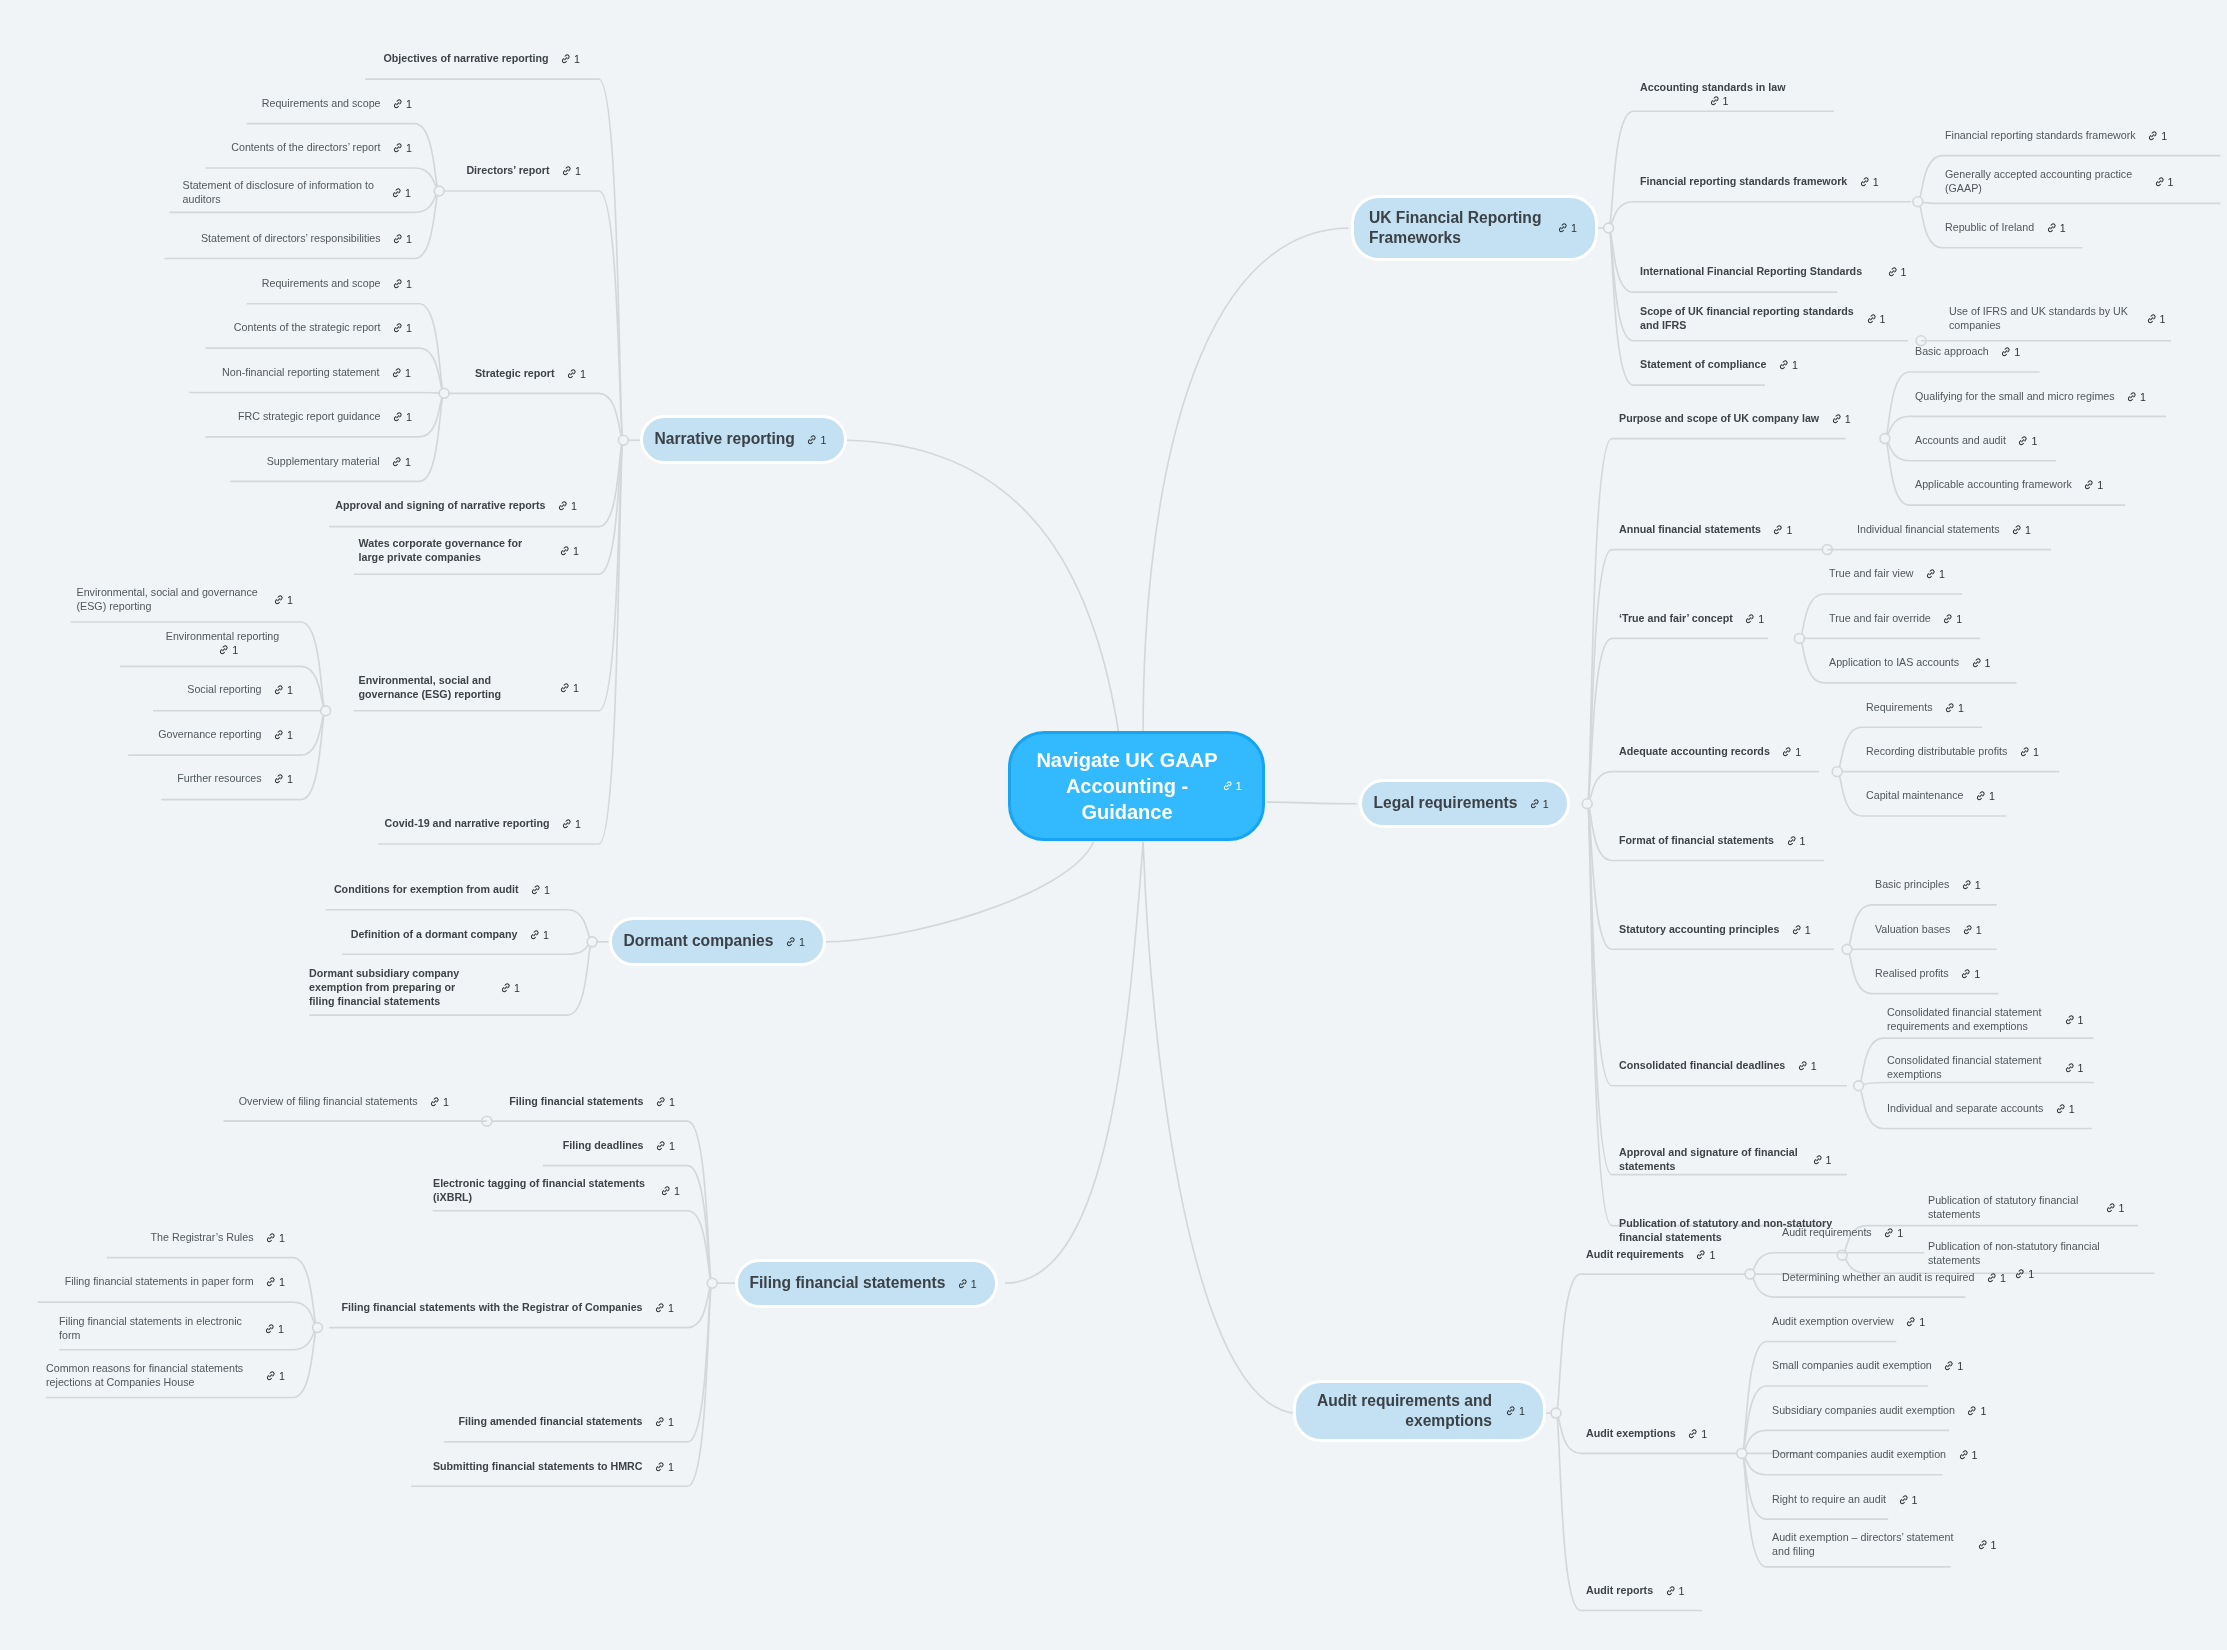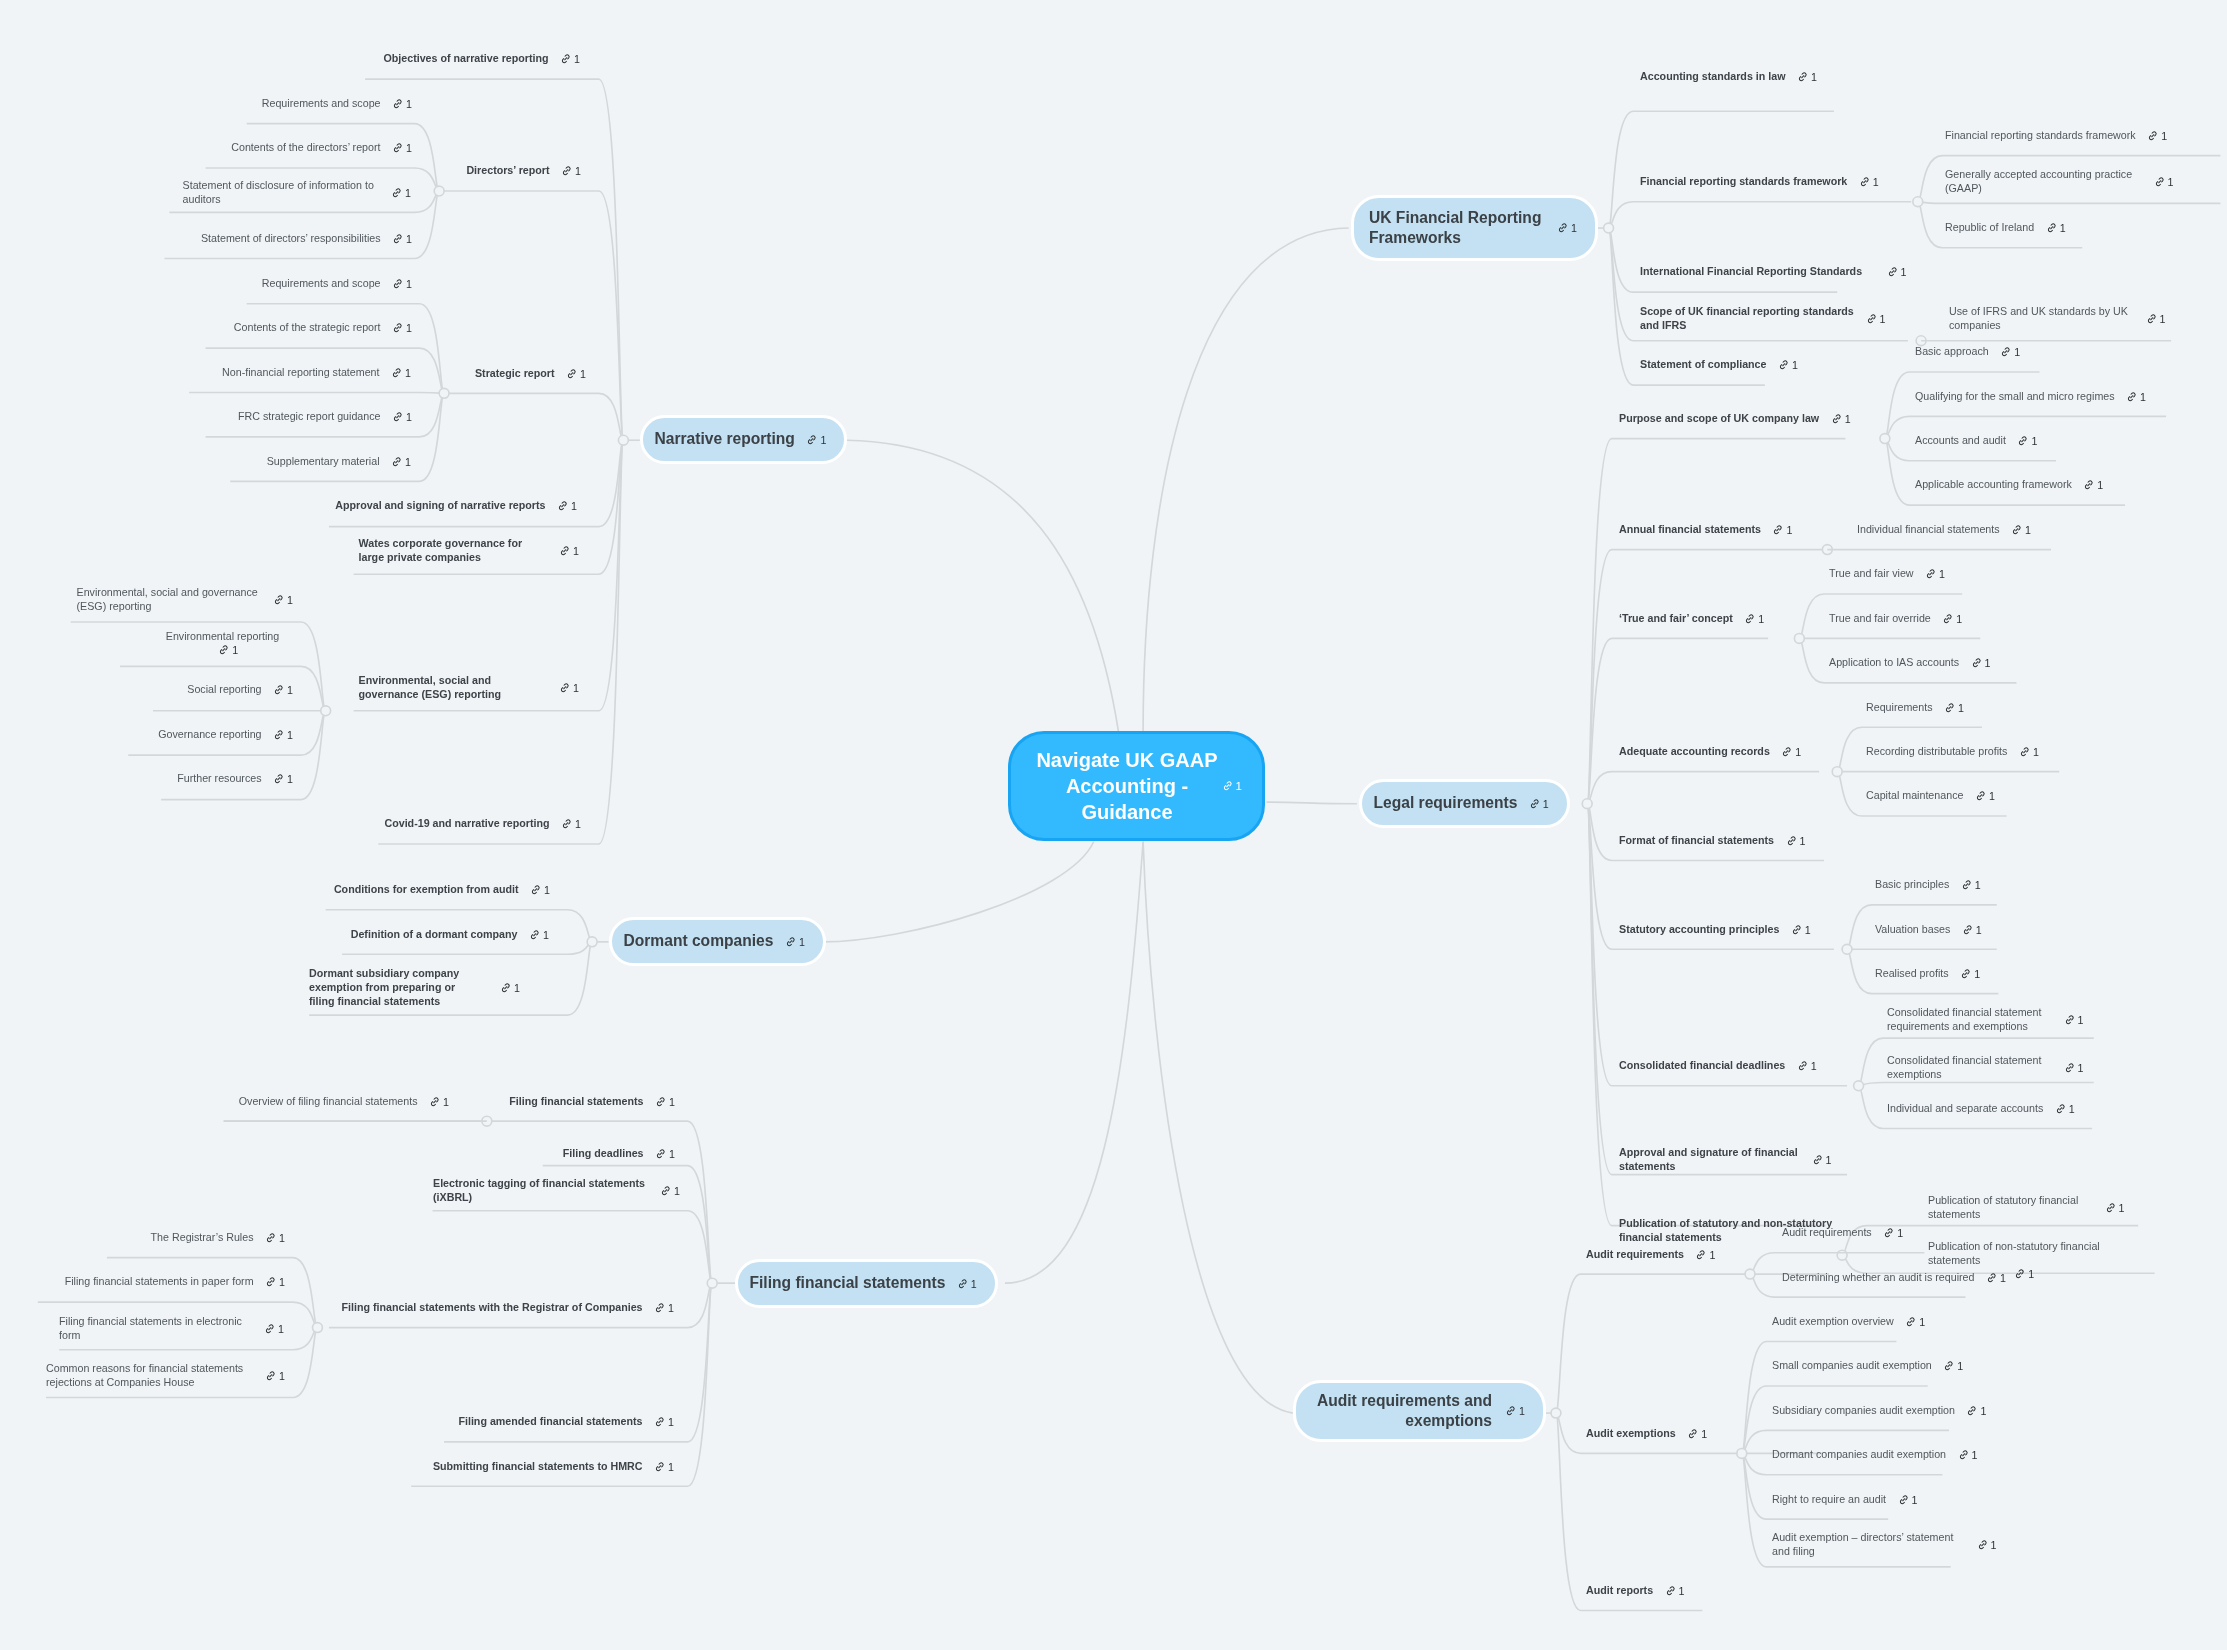--- a/index.html
+++ b/index.html
@@ -412,21 +412,21 @@
     </div>
   <div class="node n4 right" style="left:219px;top:1092px;width:230px;height:20px;">
       <span class="lbl">Overview of filing financial statements</span>
       <span class="lnk">
         <svg viewBox="0 0 16 16">
           <path d="M6.5 9.5l3-3M7 4.5l1.2-1.2a2.6 2.6 0 013.7 3.7L10.7 8.2M9 11.5l-1.2 1.2a2.6 2.6 0 01-3.7-3.7L5.3 7.8" fill="none" stroke="currentColor" stroke-width="1.4" stroke-linecap="round"></path>
         </svg>
         <span>1</span>
       </span>
     </div>
-  <div class="node n3 right" style="left:543px;top:1136px;width:132px;height:20px;margin-top:8px;">
+  <div class="node n3 right" style="left:543px;top:1136px;width:132px;height:20px;">
       <span class="lbl">Filing deadlines</span>
       <span class="lnk">
         <svg viewBox="0 0 16 16">
           <path d="M6.5 9.5l3-3M7 4.5l1.2-1.2a2.6 2.6 0 013.7 3.7L10.7 8.2M9 11.5l-1.2 1.2a2.6 2.6 0 01-3.7-3.7L5.3 7.8" fill="none" stroke="currentColor" stroke-width="1.4" stroke-linecap="round"></path>
         </svg>
         <span>1</span>
       </span>
     </div>
   <div class="node n3" style="left:433px;top:1176px;width:247px;height:30px;">
       <span class="lbl" style="max-width:216px;">Electronic tagging of financial statements (iXBRL)</span>
@@ -503,21 +503,21 @@
 
   <div class="node main" style="left:1351px;top:195px;height:66px;padding-left:15px;">
     <span class="lbl" style="max-width:173px;">UK Financial Reporting Frameworks</span>
     <span class="lnk" style="margin-left:15px;">
         <svg viewBox="0 0 16 16">
           <path d="M6.5 9.5l3-3M7 4.5l1.2-1.2a2.6 2.6 0 013.7 3.7L10.7 8.2M9 11.5l-1.2 1.2a2.6 2.6 0 01-3.7-3.7L5.3 7.8" fill="none" stroke="currentColor" stroke-width="1.4" stroke-linecap="round"></path>
         </svg>
         <span>1</span>
       </span>
   </div>
-  <div class="node n3" style="left:1640px;top:67px;height:20px;">
+  <div class="node n3" style="left:1640px;top:81px;height:20px;flex-direction:column;">
       <span class="lbl">Accounting standards in law</span>
       <span class="lnk">
         <svg viewBox="0 0 16 16">
           <path d="M6.5 9.5l3-3M7 4.5l1.2-1.2a2.6 2.6 0 013.7 3.7L10.7 8.2M9 11.5l-1.2 1.2a2.6 2.6 0 01-3.7-3.7L5.3 7.8" fill="none" stroke="currentColor" stroke-width="1.4" stroke-linecap="round"></path>
         </svg>
         <span>1</span>
       </span>
     </div>
   <div class="node n3" style="left:1640px;top:172px;height:20px;">
       <span class="lbl">Financial reporting standards framework</span>

